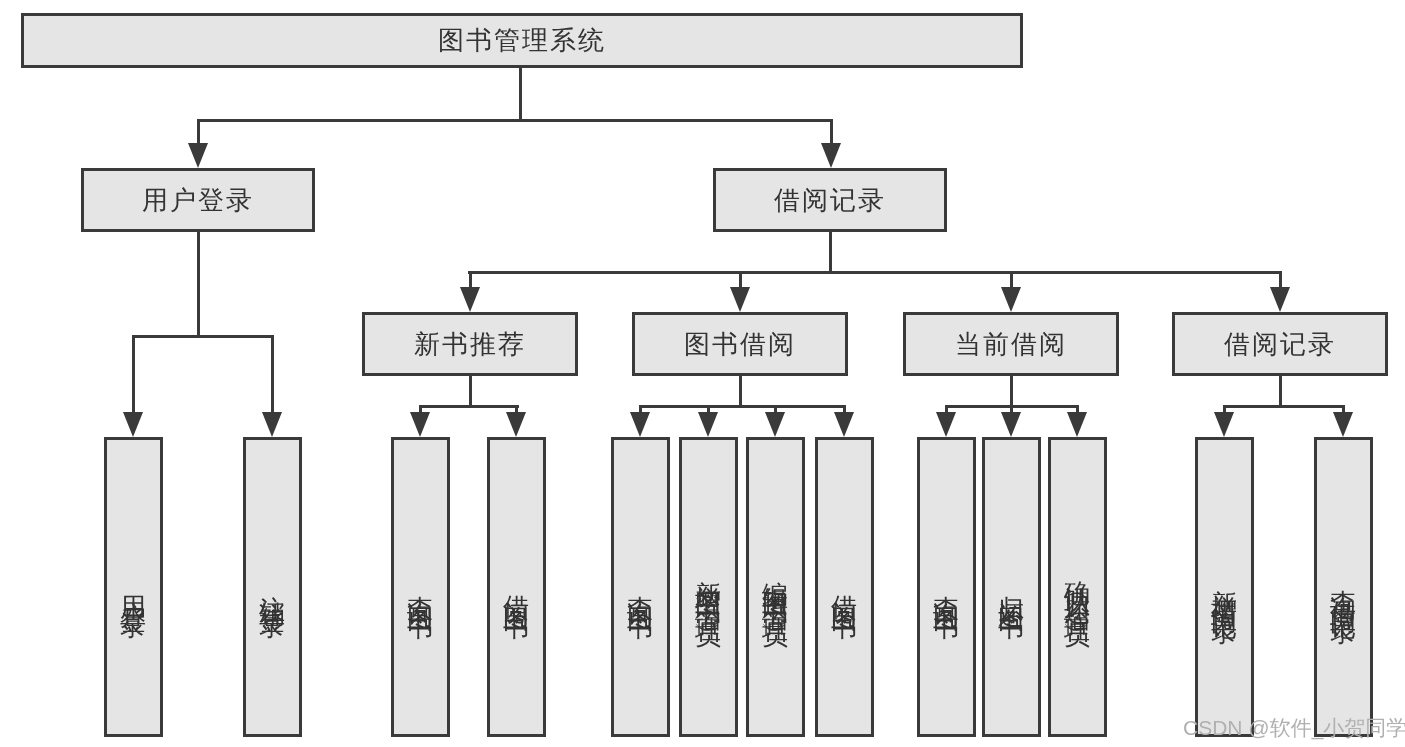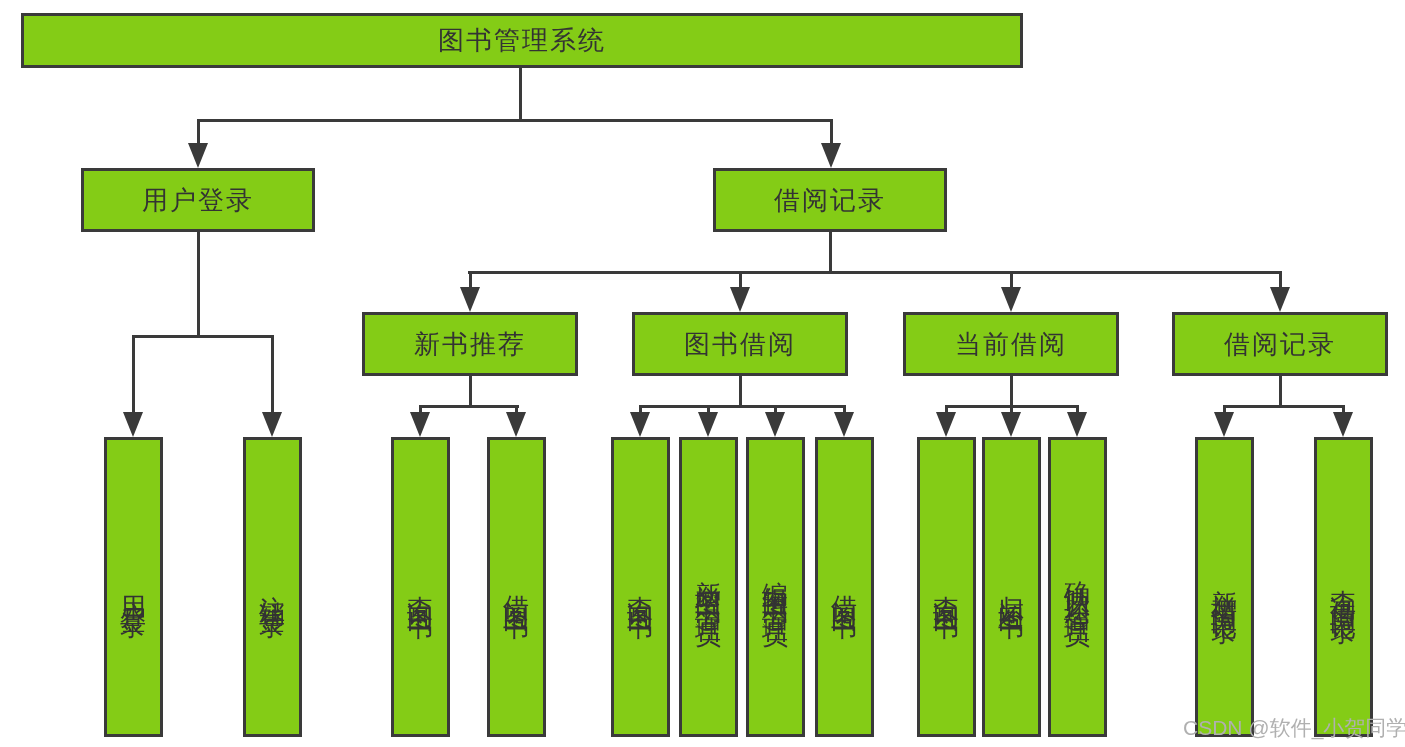--- a/index.html
+++ b/index.html
@@ -12,21 +12,21 @@
   body{font-family:"Liberation Sans",sans-serif;}
   #canvas{
     position:relative;
     width:1405px;height:747px;
     background:var(--bg);
     overflow:hidden;
   }
   .node{
     position:absolute;
     border:3px solid var(--line);
-    background:#84cc16;
+    background:#e5e5e5;
     display:flex;align-items:center;justify-content:center;
     color:var(--text);
   }
   .node.h span{
     font-size:26px;letter-spacing:2px;white-space:nowrap;
   }
   .node.v span{
     writing-mode:vertical-rl;
     text-orientation:mixed;
     font-size:26px;

